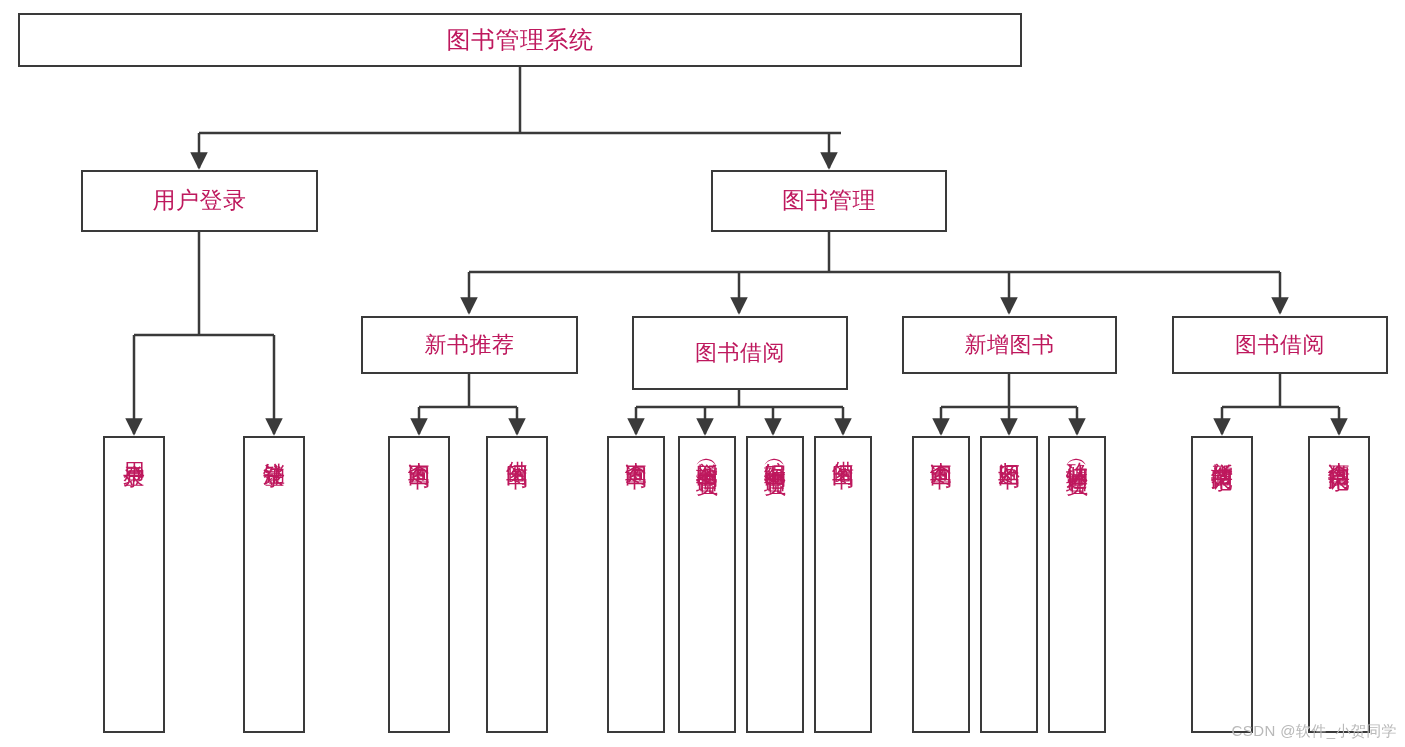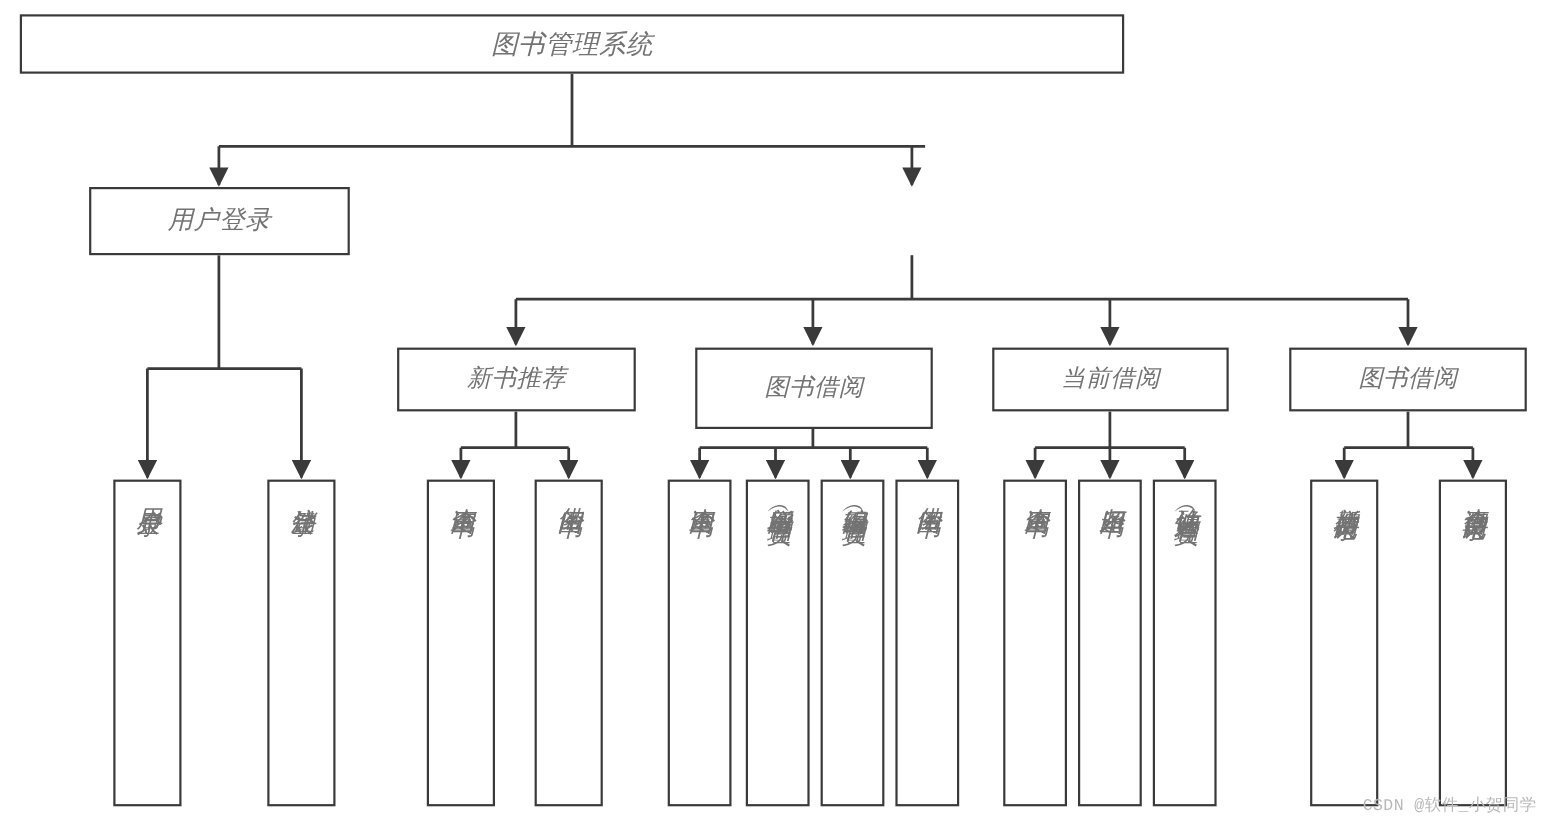--- a/index.html
+++ b/index.html
@@ -32,27 +32,26 @@
     position: absolute;
     box-sizing: border-box;
     background: #ffffff;
     border: 2.5px solid #3a3a3a;
     display: flex;
     align-items: center;
     justify-content: center;
     overflow: hidden;
   }
   .node-label {
-    color: #737373;
+    color: #be185d;
     font-size: 23px;
     line-height: 1.18;
     letter-spacing: 0.5px;
     white-space: nowrap;
     text-align: center;
-    font-style: italic;
   }
   .node.vertical {
     align-items: flex-start;
     justify-content: center;
     padding-top: 6px;
   }
   .node.vertical .node-label {
     writing-mode: vertical-rl;
     text-orientation: upright;
     white-space: normal;
@@ -64,21 +63,21 @@
   .node.lvl2 .node-label { font-size: 23px; }
   .node.lvl3 .node-label { font-size: 22px; }
   #watermark {
     position: absolute;
     right: 8px;
     bottom: 6px;
     font-size: 15px;
     color: #b9b9b9;
     letter-spacing: 0.4px;
     white-space: nowrap;
-    font-family: Liberation Mono, monospace;
+    font-family: Liberation Sans, sans-serif;
   }
 </style>
 </head>
 <body>
 
 <div id="diagram-root">
 
   <svg id="wiring" viewBox="0 0 1405 747" width="1405" height="747" xmlns="http://www.w3.org/2000/svg">
     <defs>
       <marker id="arrowhead" viewBox="0 0 10 10" refX="9" refY="5" markerWidth="7" markerHeight="7" orient="auto-start-reverse">
@@ -130,31 +129,34 @@
   </svg>
 
   <div class="node lvl1" style="left:18px; top:13px; width:1004px; height:54px;">
     <span class="node-label">图书管理系统</span>
   </div>
 
   <div class="node lvl2" style="left:81px; top:170px; width:237px; height:62px;">
     <span class="node-label">用户登录</span>
   </div>
 
+  <div class="node lvl2" style="left:711px; top:170px; width:236px; height:62px;">
+    <span class="node-label">图书管理</span>
+  </div>
 
   <div class="node lvl3" style="left:361px; top:316px; width:217px; height:58px;">
     <span class="node-label">新书推荐</span>
   </div>
 
   <div class="node lvl3" style="left:632px; top:316px; width:216px; height:74px;">
     <span class="node-label">图书借阅</span>
   </div>
 
   <div class="node lvl3" style="left:902px; top:316px; width:215px; height:58px;">
-    <span class="node-label">当前借阅</span>
+    <span class="node-label">新增图书</span>
   </div>
 
   <div class="node lvl3" style="left:1172px; top:316px; width:216px; height:58px;">
     <span class="node-label">图书借阅</span>
   </div>
 
   <div class="node vertical" style="left:103px; top:436px; width:62px; height:297px;">
     <span class="node-label">用户登录</span>
   </div>
 

